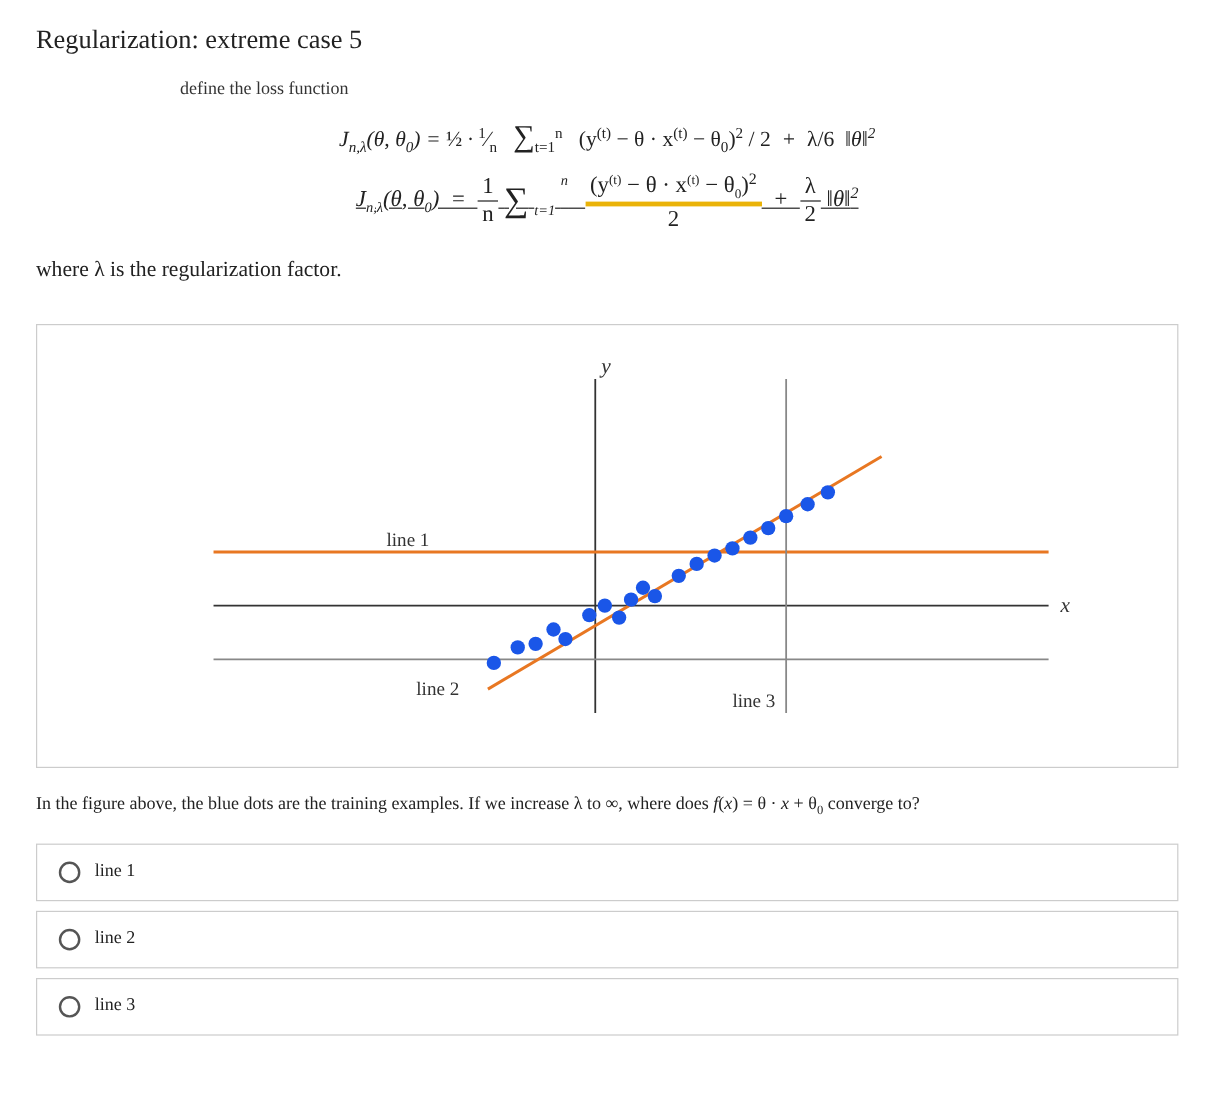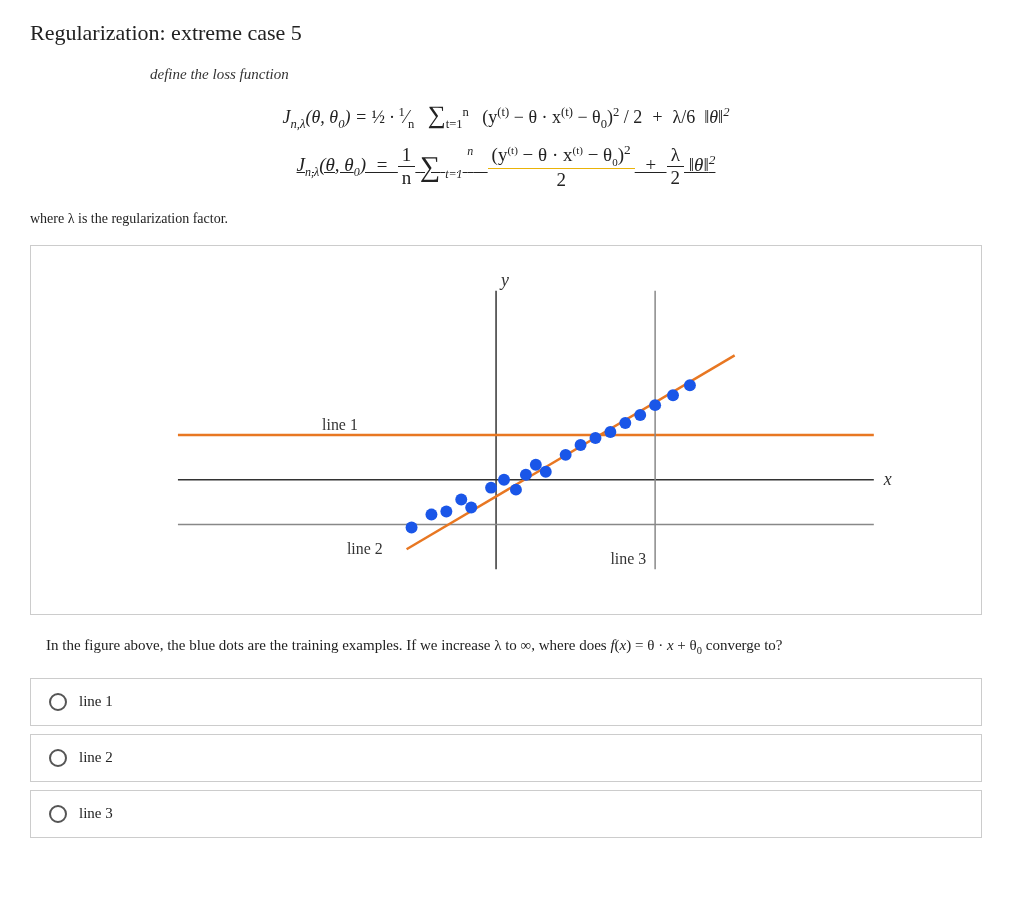--- a/index.html
+++ b/index.html
@@ -14,48 +14,46 @@
     h1 {
       font-size: 22px;
       font-weight: normal;
       margin-bottom: 20px;
     }
     .subtitle {
       font-size: 15px;
       color: #333;
       margin-left: 120px;
       margin-bottom: 18px;
-      font-style: italic;
     }
     .formula-block {
       margin: 10px 0 20px 0;
       text-align: center;
       font-size: 18px;
     }
     .where-text {
-      font-size: 14px;
-      margin-bottom: 18px;
+      font-size: 18px;
+      margin-bottom: 35px;
     }
     .graph-container {
       border: 1px solid #ccc;
       padding: 15px;
       margin-bottom: 18px;
       position: relative;
       height: 370px;
       overflow: hidden;
     }
     .graph-svg {
       width: 100%;
       height: 100%;
     }
     .question-text {
       font-size: 15px;
       margin-bottom: 18px;
       line-height: 1.6;
-      margin-left: 16px;
     }
     .option-box {
       border: 1px solid #ccc;
       padding: 14px 18px;
       margin-bottom: 8px;
       display: flex;
       align-items: center;
       gap: 12px;
       cursor: pointer;
       font-size: 15px;
@@ -110,21 +108,21 @@
     &nbsp;=&nbsp;
     <span style="font-style:normal; position:relative; display:inline-block; text-align:center; vertical-align:middle;">
       <span style="display:block; border-bottom:1px solid #222; padding:0 4px;">1</span>
       <span style="display:block; padding:0 4px;">n</span>
     </span>
     <span style="font-size:1.5em; vertical-align:middle;">∑</span>
     <span style="font-size:12px; vertical-align:middle; position:relative; bottom:-8px;">t=1</span>
     <span style="font-size:12px; vertical-align:top; position:relative; top:2px;">n</span>
     &nbsp;
     <span style="font-style:normal; position:relative; display:inline-block; text-align:center; vertical-align:middle;">
-      <span style="display:block; border-bottom:1px solid #eab308; padding:0 4px;">
+      <span style="display:block; border-bottom:4px solid #eab308; padding:0 4px;">
         (y<sup style="font-size:11px">(t)</sup> − θ · x<sup style="font-size:11px">(t)</sup> − θ<sub style="font-size:11px">0</sub>)<sup>2</sup>
       </span>
       <span style="display:block; padding:0 4px;">2</span>
     </span>
     &nbsp;+&nbsp;
     <span style="font-style:normal; position:relative; display:inline-block; text-align:center; vertical-align:middle;">
       <span style="display:block; border-bottom:1px solid #222; padding:0 4px;">λ</span>
       <span style="display:block; padding:0 4px;">2</span>
     </span>
     ‖θ‖<sup>2</sup>

